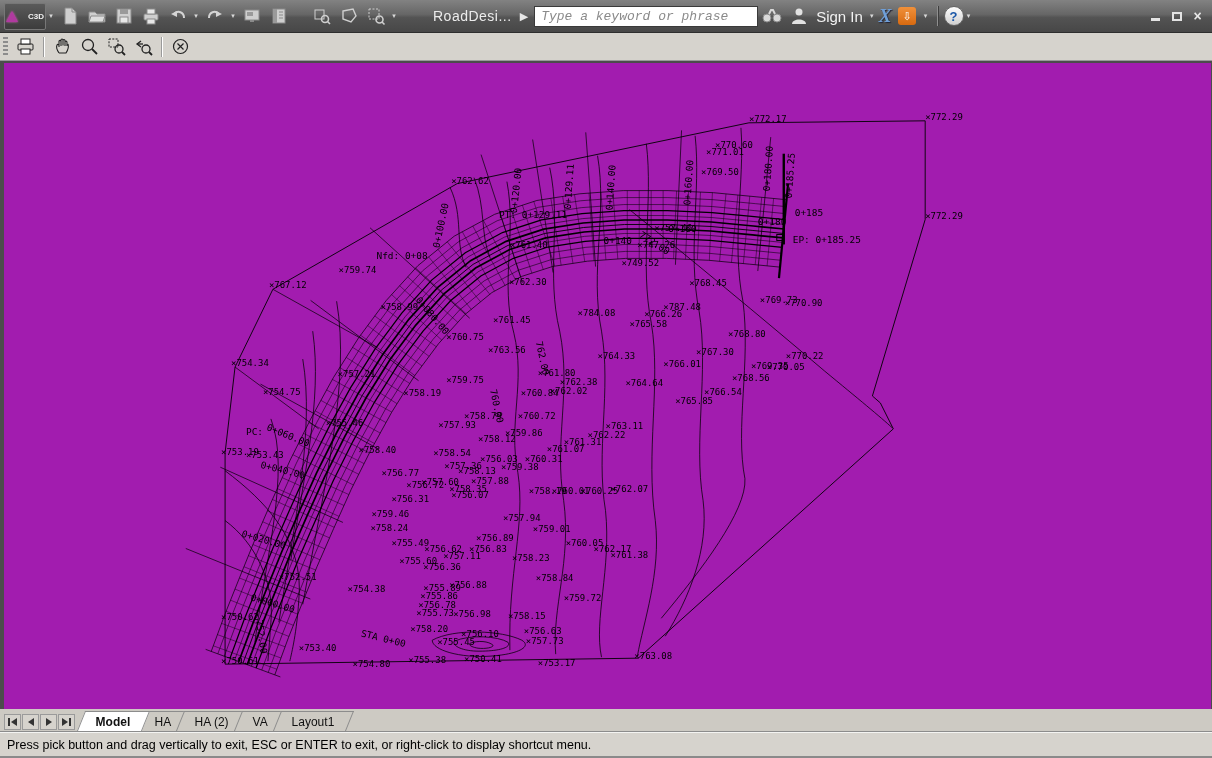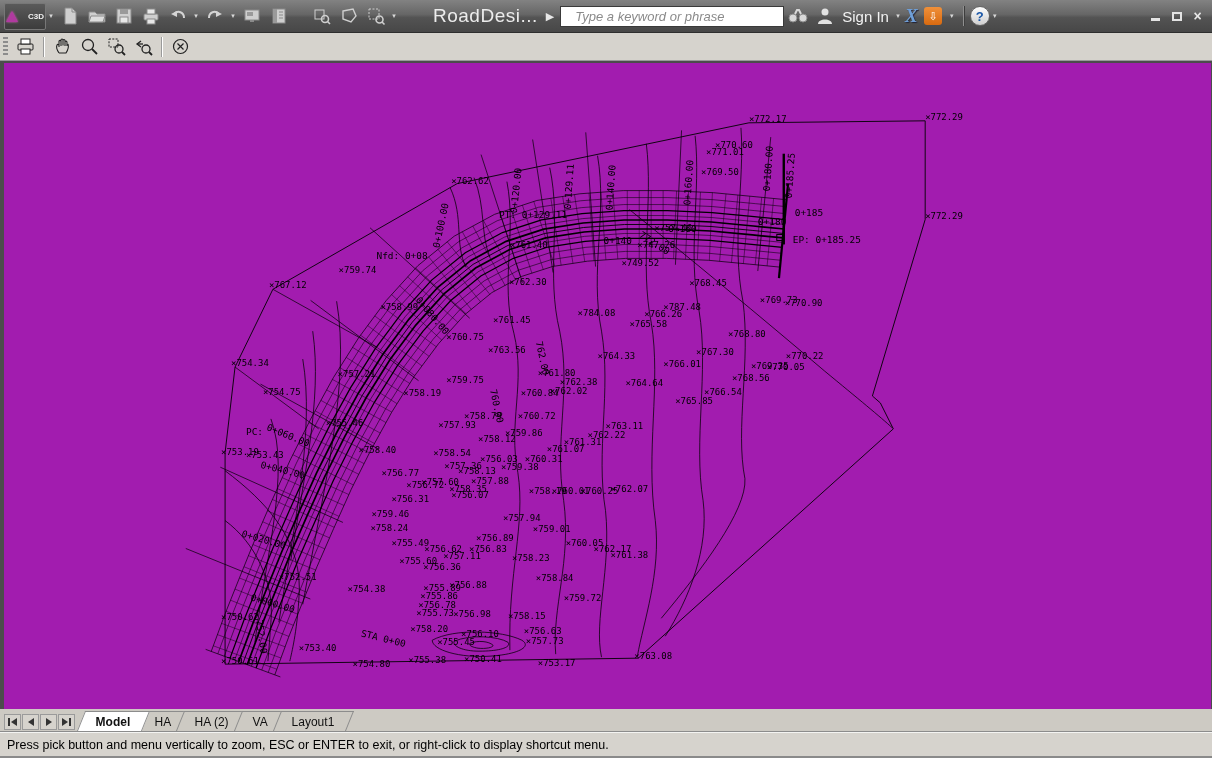--- a/index.html
+++ b/index.html
@@ -13,24 +13,24 @@
     border-bottom:1px solid #2e2e2e; }
   .logo-btn { width:42px; height:27px; display:flex; align-items:center; justify-content:center;
     background:linear-gradient(#5a5a5a,#3c3c3c); border:1px solid #777; border-radius:2px; gap:10px; }
   .logo-mark { width:0; height:0; border-left:6px solid transparent; border-right:6px solid transparent;
     border-bottom:11px solid #b03aa0; filter:drop-shadow(0 0 1px #e060c0); }
   .logo-txt { color:#f0f0f0; font-size:8px; font-weight:bold; }
   .qbtn { width:27px; height:26px; display:flex; align-items:center; justify-content:center; border-radius:2px; }
   .qbtn svg { display:block; }
   .caret { color:#d8d8d8; font-size:7px; width:10px; text-align:center; }
   .sp { width:16px; }
-  .doctitle { color:#ececec; font-size:19px; margin:0 8px 0 34px; letter-spacing:.5px; }
+  .doctitle { color:#ececec; font-size:14px; margin:0 8px 0 34px; letter-spacing:.5px; }
   .flyout { color:#e8e8e8; font-size:11px; margin-right:6px; }
   .searchbox { width:224px; height:21px; background:#fff; border:1px solid #3a3a3a; font-size:13px;
-    font-style:italic; color:#666; padding:0 14px; outline:none; font-family:Liberation Sans, sans-serif; }
+    font-style:italic; color:#666; padding:0 6px; outline:none; font-family:Liberation Mono, monospace; }
   .searchbox::placeholder { color:#8a8a8a; font-style:italic; }
   .signin { color:#f2f2f2; font-size:15px; margin:16px 4px; }
   .xchg { color:#6f9fd8; font-size:19px; font-weight:bold; font-style:italic; font-family:"Liberation Serif",serif;
     text-shadow:1px 1px 1px #223; margin:0 2px; }
   .appstore { width:18px; height:18px; background:linear-gradient(#f0903a,#d86a10); border-radius:3px;
     display:flex; align-items:center; justify-content:center; color:#fff; font-size:11px; border:1px solid #féded;}
   .vdiv { width:1px; height:20px; background:#8f8f8f; margin:0 6px; box-shadow:1px 0 0 #3d3d3d; }
   .helpbtn { width:20px; height:20px; border-radius:50%; background:linear-gradient(#fdfdfd,#cfcfcf);
     border:1px solid #666; color:#1a57a8; font-weight:bold; font-size:13px; display:flex; align-items:center; justify-content:center; }
   .winbtns { margin-left:auto; display:flex; gap:4px; padding-right:2px; }
@@ -563,16 +563,16 @@
         <div class="tab">
           <span>VA</span>
         </div>
         <div class="tab">
           <span>Layout1</span>
         </div>
       </div>
   </div>
 
   <div class="statusbar">
-    <span>Press pick button and menu vertically to zoom, ESC or ENTER to exit, or right-click to display shortcut menu.</span>
+    <span>Press pick button and drag vertically to exit, ESC or ENTER to exit, or right-click to display shortcut menu.</span>
   </div>
 
 </div>
 
 </body></html>

